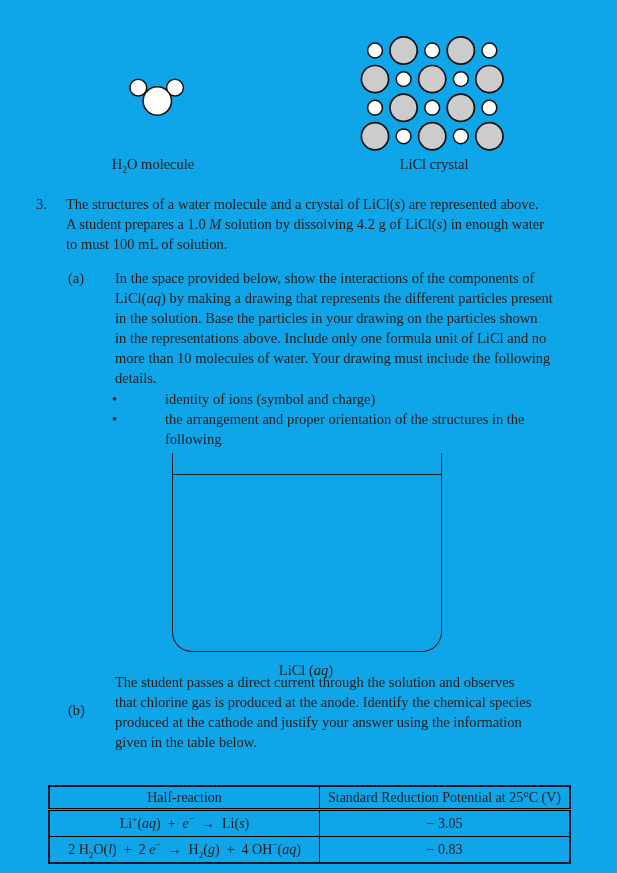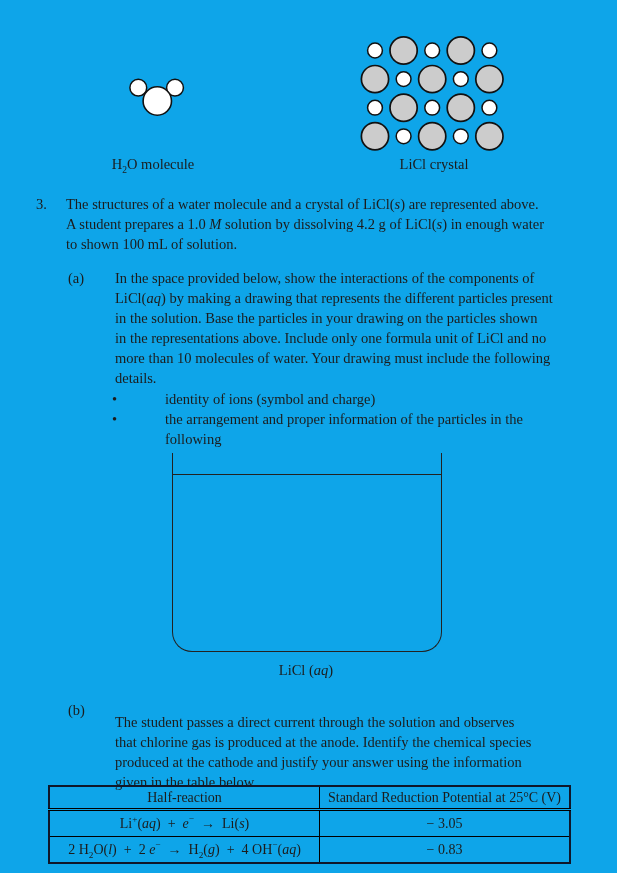--- a/index.html
+++ b/index.html
@@ -27,21 +27,21 @@
   
   .qnum{position:absolute;left:36px;top:194px;line-height:20px;}
   .qbody{position:absolute;left:66px;top:194px;}
   .palabel{position:absolute;left:68px;top:268px;line-height:20px;}
   .pabody{position:absolute;left:115px;top:268px;}
   .bullets{position:absolute;left:0;top:389px;width:617px;}
   .bullet{position:relative;}
   .marker{position:absolute;left:112px;line-height:20px;}
   .btext{margin-left:165px;}
   .pblabel{position:absolute;left:68px;top:700px;line-height:20px;}
-  .pbbody{position:absolute;left:115px;top:712px;}
+  .pbbody{position:absolute;left:115px;top:672px;}
 
   
   .beaker{
     position:absolute;left:172px;top:453px;
     width:268px;height:198px;
     border-left:1.6px solid #222;
     border-right:1.6px solid #222;
     border-bottom:1.6px solid #222;
     border-radius:0 0 20px 20px;
   }
@@ -95,21 +95,21 @@
       <circle cx="73.2" cy="102.3" r="13.6" fill="#cccccc" stroke="#111111" stroke-width="1.7"></circle>
       <circle cx="101.8" cy="102.3" r="7.4" fill="#ffffff" stroke="#111111" stroke-width="1.5"></circle>
       <circle cx="130.4" cy="102.3" r="13.6" fill="#cccccc" stroke="#111111" stroke-width="1.7"></circle>
     </svg>
   <div class="caption crystal-caption"><span>LiCl crystal</span></div>
 
   <div class="qnum">3.</div>
   <div class="qbody">
     <div class="line"><span>The structures of a water molecule and a crystal of LiCl(</span><span style="font-style: italic;">s</span><span>) are represented above.</span></div>
     <div class="line"><span>A student prepares a 1.0 </span><span style="font-style: italic;">M</span><span> solution by dissolving 4.2 g of LiCl(</span><span style="font-style: italic;">s</span><span>) in enough water</span></div>
-    <div class="line"><span>to shown 100 mL of solution.</span></div>
+    <div class="line"><span>to must 100 mL of solution.</span></div>
   </div>
 
   <div class="palabel">(a)</div>
   <div class="pabody">
     <div class="line"><span>In the space provided below, show the interactions of the components of</span></div>
     <div class="line"><span>LiCl(</span><span style="font-style: italic;">aq</span><span>) by making a drawing that represents the different particles present</span></div>
     <div class="line"><span>in the solution. Base the particles in your drawing on the particles shown</span></div>
     <div class="line"><span>in the representations above. Include only one formula unit of LiCl and no</span></div>
     <div class="line"><span>more than 10 molecules of water. Your drawing must include the following</span></div>
     <div class="line"><span>details.</span></div>
@@ -118,21 +118,21 @@
   <div class="bullets">
     <div class="bullet">
       <span class="marker">•</span>
       <div class="btext">
         <div class="line"><span>identity of ions (symbol and charge)</span></div>
       </div>
     </div>
     <div class="bullet">
       <span class="marker">•</span>
       <div class="btext">
-        <div class="line"><span>the arrangement and proper information of the particles in the</span></div>
+        <div class="line"><span>the arrangement and proper orientation of the structures in the</span></div>
         <div class="line"><span>following</span></div>
       </div>
     </div>
   </div>
 
   <div class="beaker">
     <div class="liquid-line"></div>
   </div>
   <div class="caption beaker-caption"><span>LiCl (</span><span style="font-style: italic;">aq</span><span>)</span></div>
 

